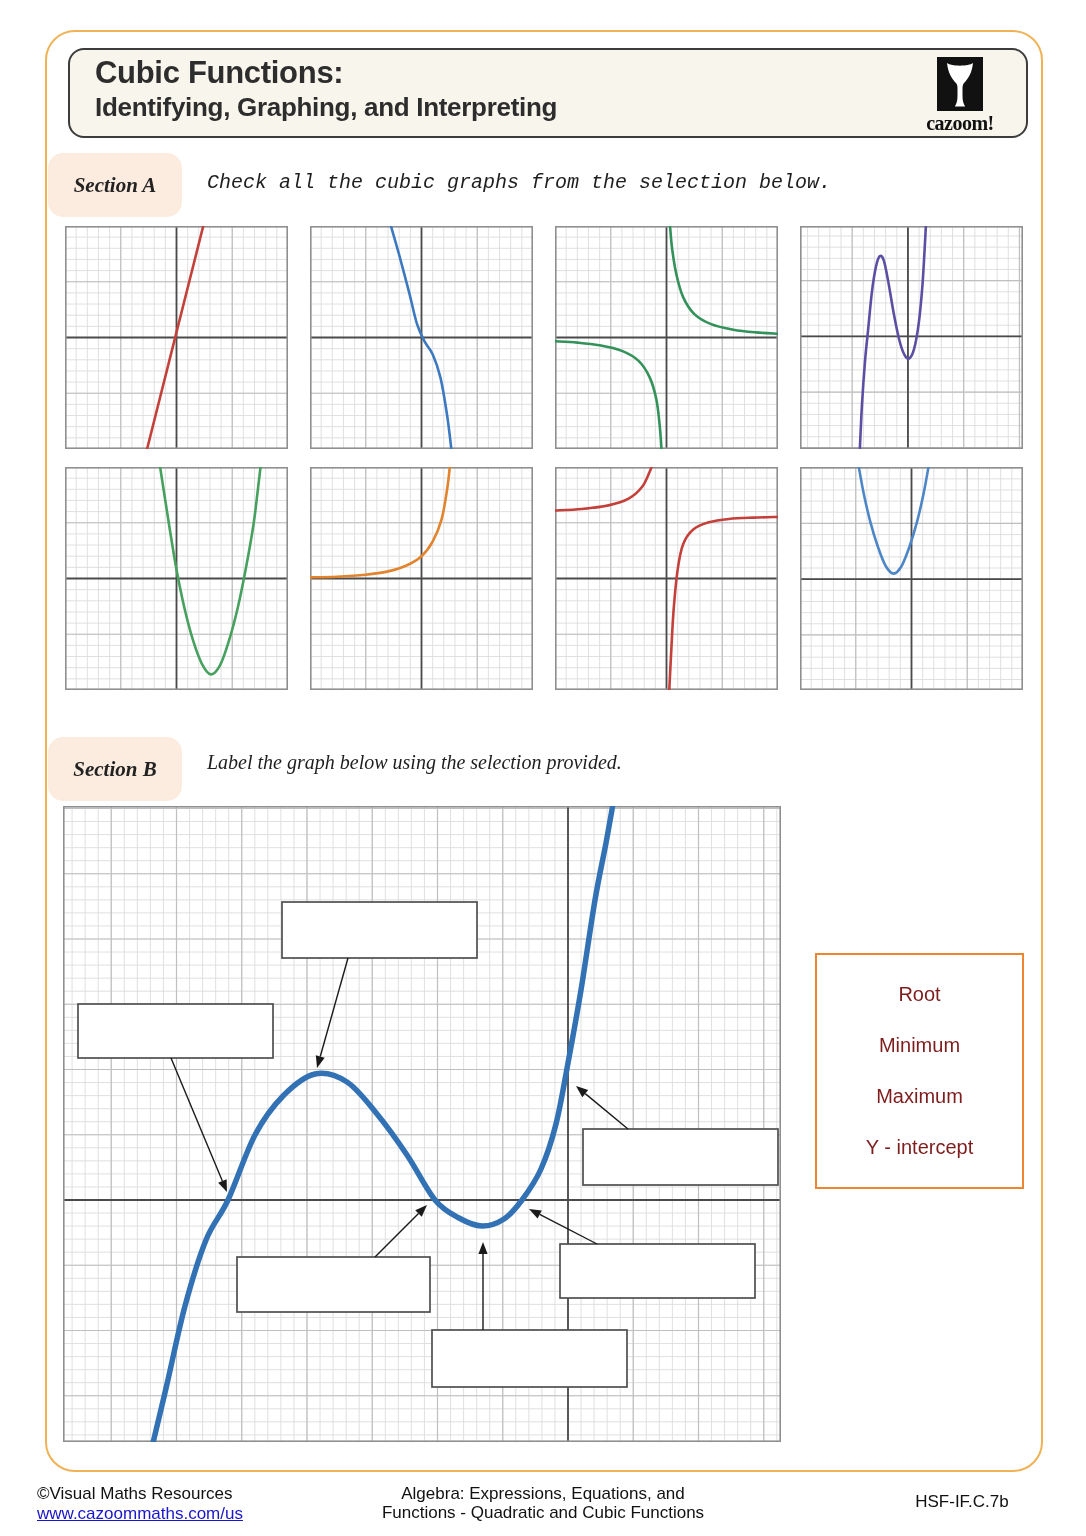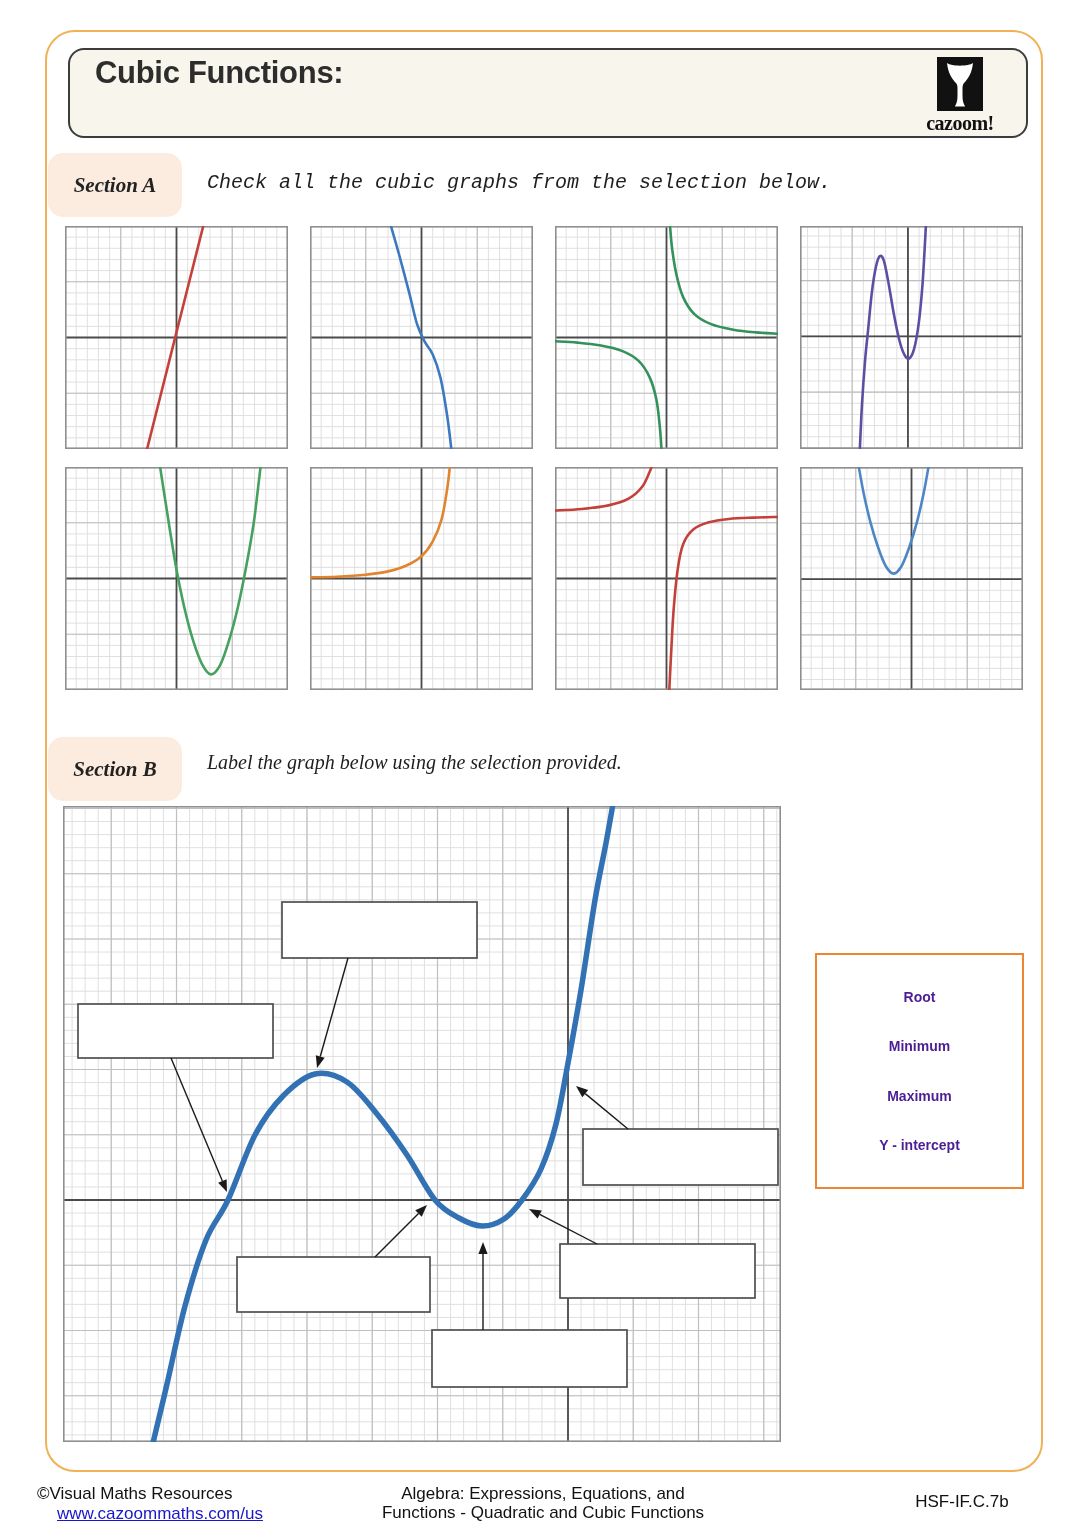--- a/index.html
+++ b/index.html
@@ -11,35 +11,36 @@
   .subtitle{left:25px;top:42px;font-size:26px;font-weight:bold;color:#2d2d2d;letter-spacing:-0.3px;}
   .logo{right:18px;top:7px;width:96px;text-align:center;}
   .logo-square{width:46px;height:54px;background:#111111;margin:0 auto;display:flex;align-items:center;justify-content:center;}
   .logo-text{font-family:"Liberation Serif",serif;font-weight:bold;font-size:20px;color:#111;margin-top:1px;letter-spacing:-0.5px;}
   .pill{width:134px;height:64px;background:#fcecdf;border-radius:15px;display:flex;align-items:center;justify-content:center;
         font-family:"Liberation Serif",serif;font-style:italic;font-weight:bold;font-size:21px;color:#222;}
   .instruction{font-family:"Liberation Serif",serif;font-style:italic;font-size:20px;color:#1e1e1e;height:50px;display:flex;align-items:center;}
   .mini{width:223px;height:223px;}
   .kw-panel{left:815px;top:953px;width:205px;height:232px;border:2.5px solid #ed8531;background:#fff;
             display:flex;flex-direction:column;justify-content:space-evenly;align-items:center;}
-  .kw-item{font-size:14px;font-weight:bold;color:#4c1d95;}
+  .kw-item{font-size:20px;font-weight:normal;color:#7f1d1d;}
   .foot{font-size:17px;color:#111;}
-  .foot-link{font-size:17px;text-decoration:underline;margin-left:20px;}
+  .foot-link{font-size:17px;text-decoration:underline;}
   .foot-center{left:273px;top:1484px;width:540px;text-align:center;line-height:19px;}
   svg{display:block;}
 </style>
 </head>
 <body>
 
 <div>
 
   <div class="abs frame"></div>
 
   <div class="abs header-box">
     <div class="abs title">Cubic Functions:</div>
+    <div class="abs subtitle">Identifying, Graphing, and Interpreting</div>
     <div class="abs logo">
       <div class="logo-square">
         <svg viewBox="0 0 46 54" width="46" height="54">
           <path d="M10,6 C14,9.5 32,9.5 36,6 C35,16 31,22 27,26 C26,27 25.5,29 25.5,31 L25.5,39 C25.5,43.5 26.5,47 28.2,49.5 L17.8,49.5 C19.5,47 20.5,43.5 20.5,39 L20.5,31 C20.5,29 20,27 19,26 C15,22 11,16 10,6 Z" fill="#ffffff"></path>
         </svg>
       </div>
       <div class="logo-text">cazoom!</div>
     </div>
   </div>
 

